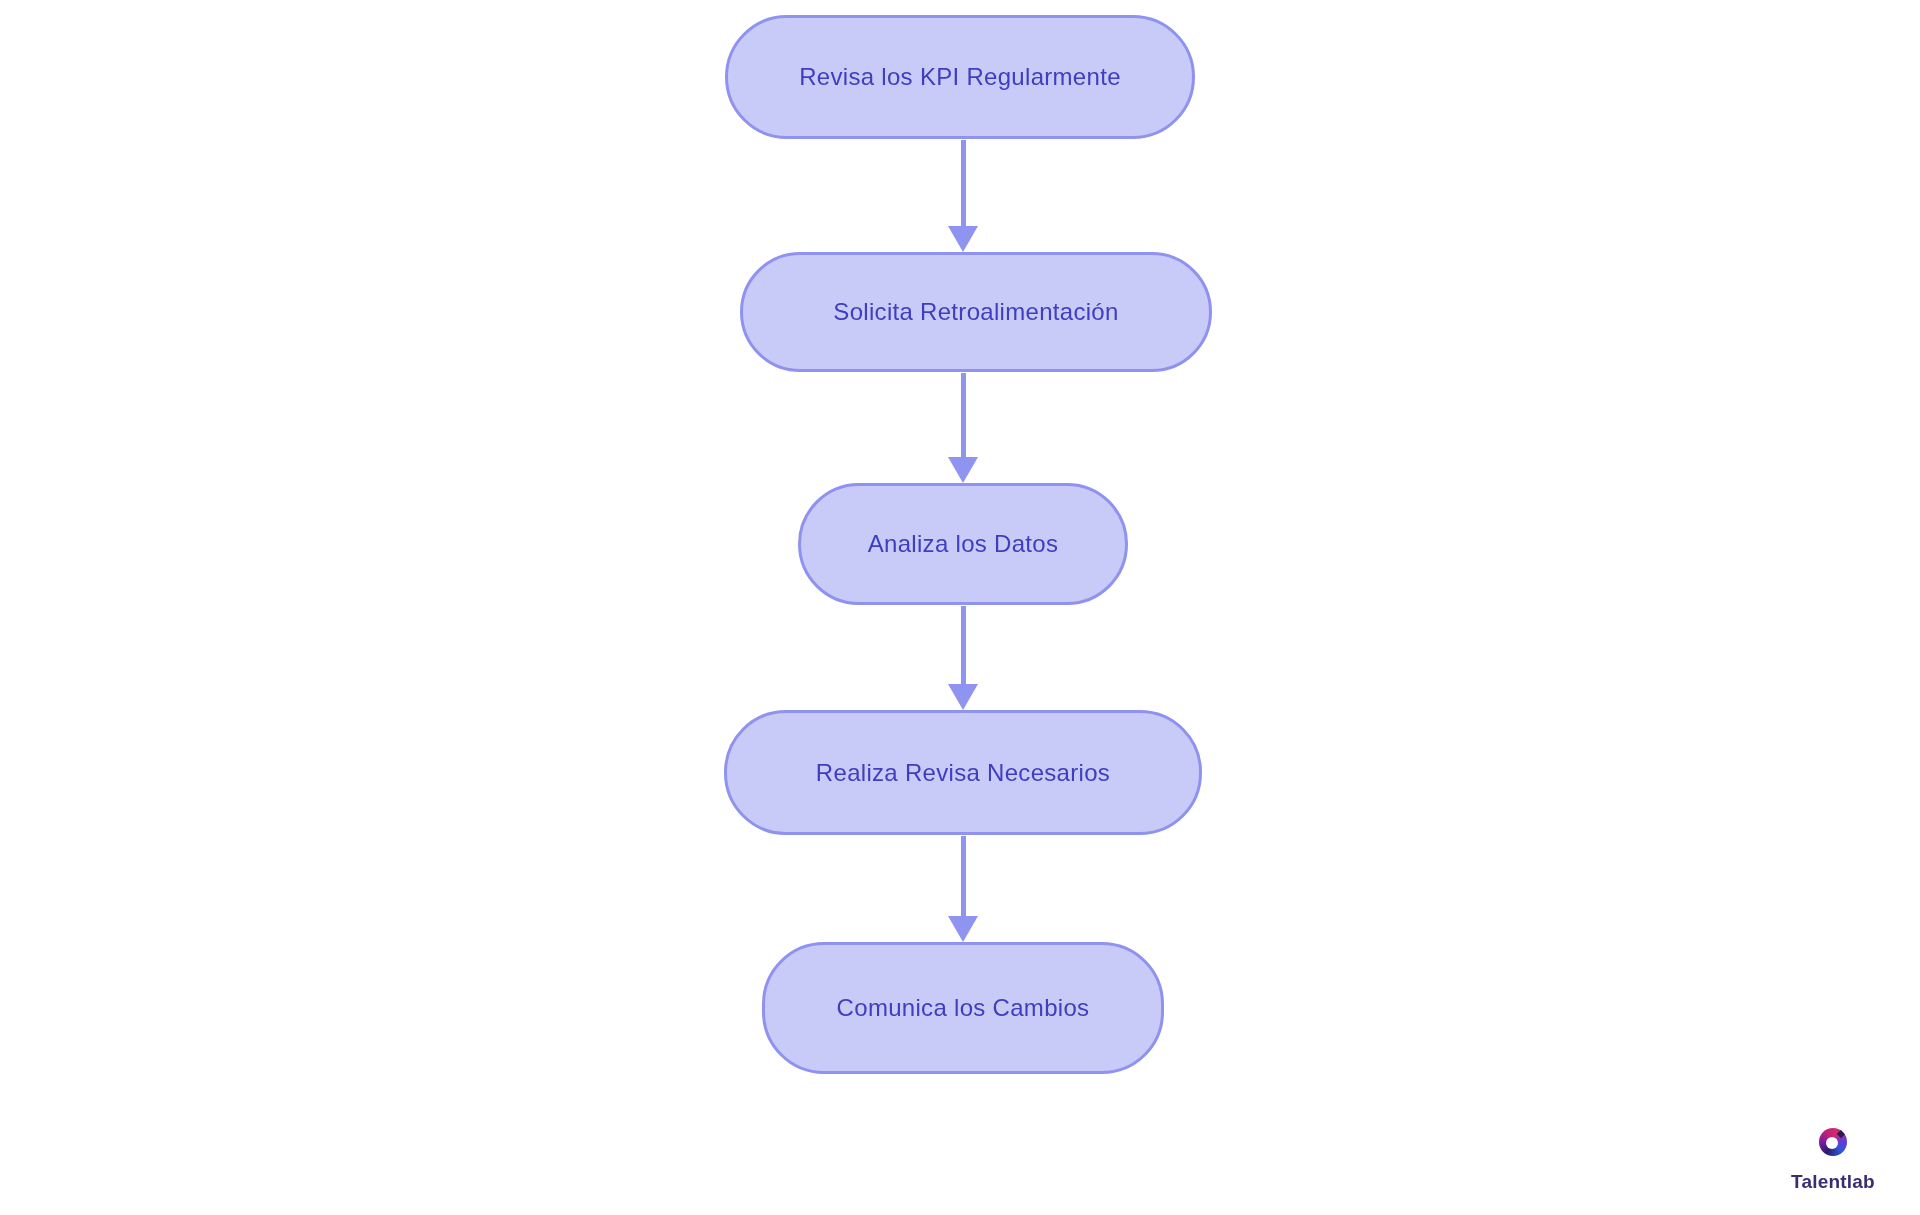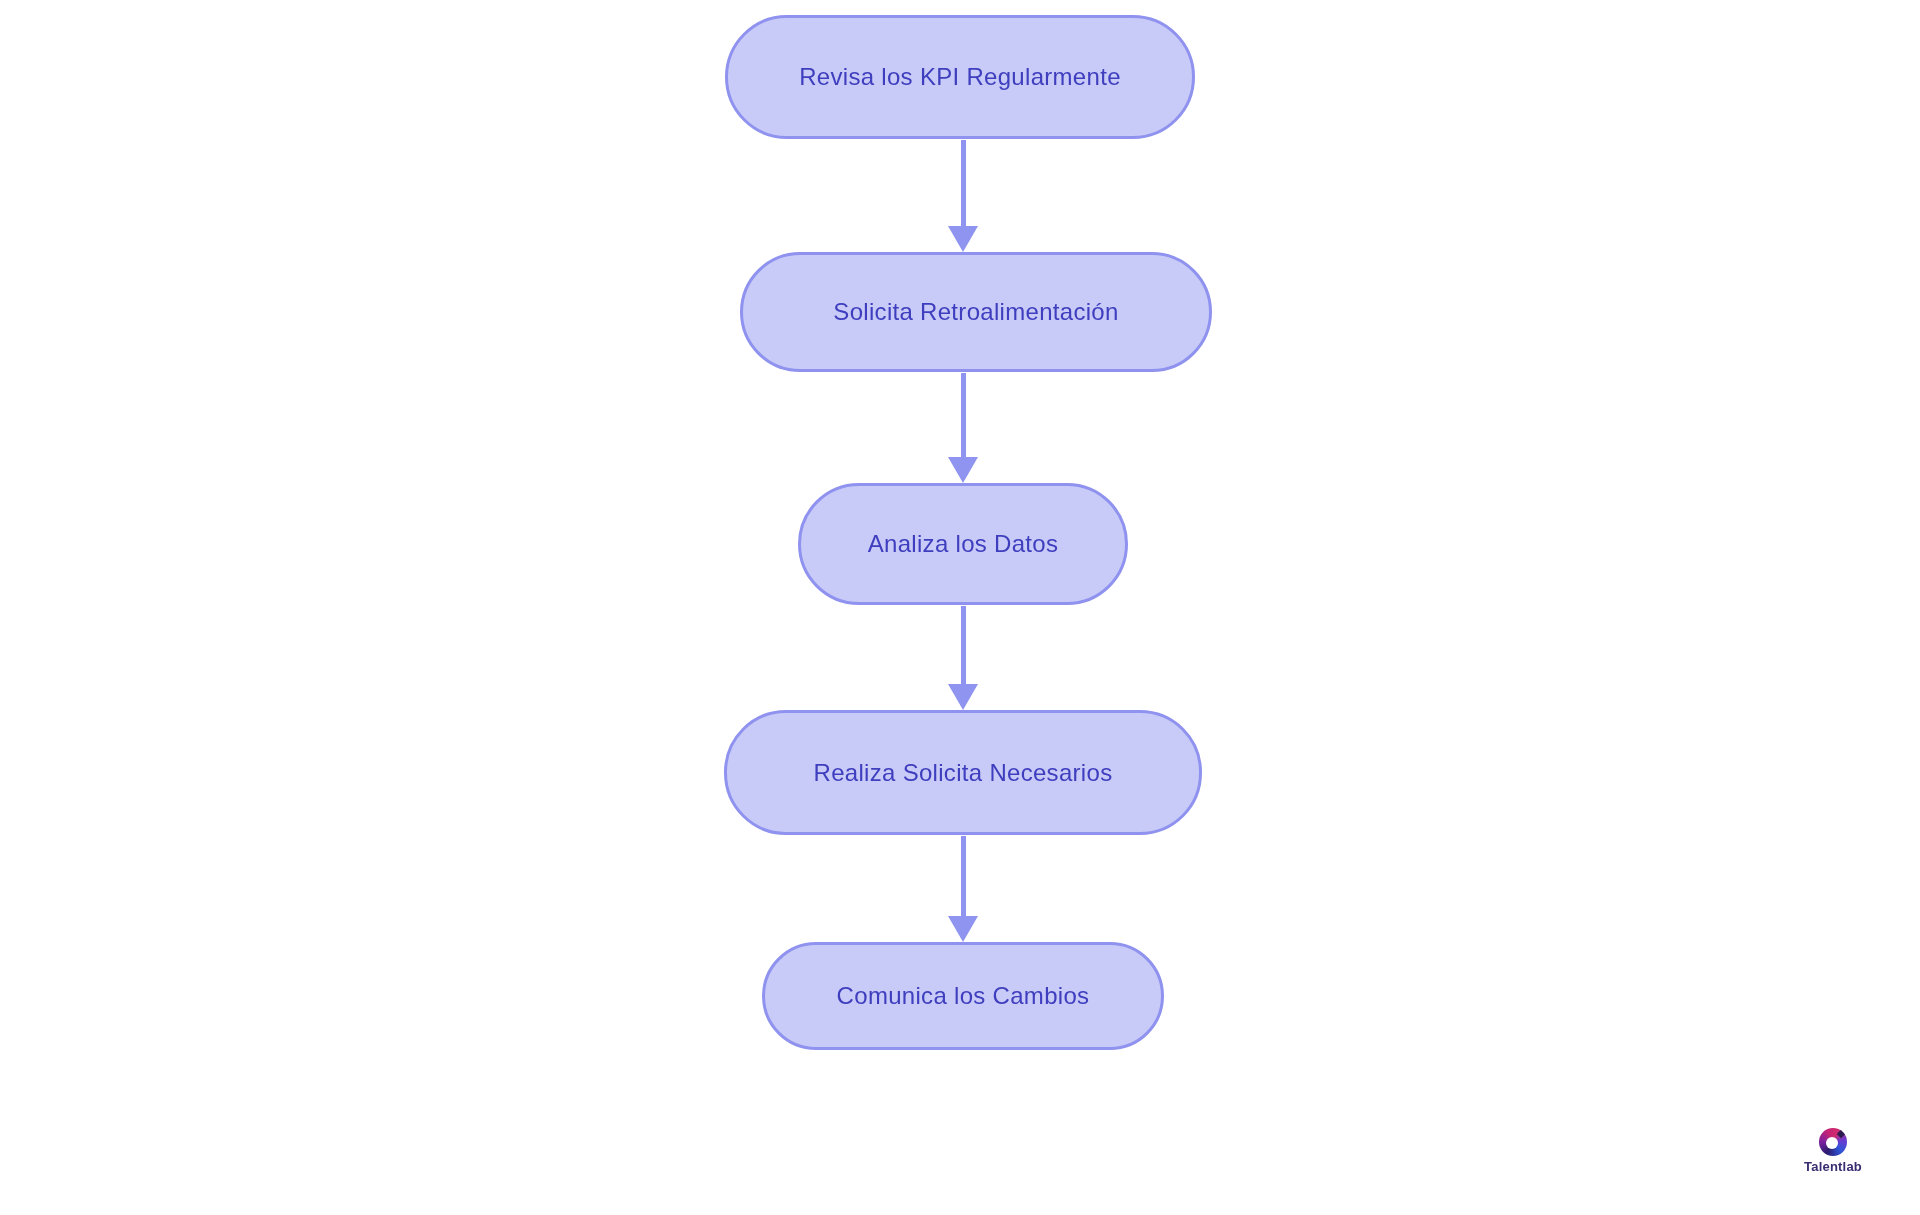--- a/index.html
+++ b/index.html
@@ -23,21 +23,21 @@
     color: #3e3ebe;
     font-size: 24px;
     letter-spacing: 0.3px;
     white-space: nowrap;
     text-align: center;
   }
   .n1 { left: 725px; top: 15px;  width: 470px; height: 124px; }
   .n2 { left: 740px; top: 252px; width: 472px; height: 120px; }
   .n3 { left: 798px; top: 483px; width: 330px; height: 122px; }
   .n4 { left: 724px; top: 710px; width: 478px; height: 125px; }
-  .n5 { left: 762px; top: 942px; width: 402px; height: 108px; }
+  .n5 { left: 762px; top: 942px; width: 402px; height: 132px; }
 
   .arrow {
     position: absolute;
     left: 948px;
     width: 30px;
     display: flex;
     flex-direction: column;
     align-items: center;
   }
   .a1 { top: 140px; height: 112px; }
@@ -88,22 +88,22 @@
   .logo-icon-spark {
     position: absolute;
     right: 3px;
     top: 3px;
     width: 6px;
     height: 6px;
     background: #2c1b4e;
     transform: rotate(45deg);
   }
   .logo-text {
-    margin-top: 3px;
-    font-size: 13px;
+    margin-top: 15px;
+    font-size: 19px;
     font-weight: bold;
     color: #3b2d72;
     letter-spacing: 0.2px;
   }
 </style>
 </head>
 <body>
 
 <div class="canvas">
 
@@ -128,21 +128,21 @@
   <div class="flow-node n3">
     <span>Analiza los Datos</span>
   </div>
 
   <div class="arrow a3">
     <div class="arrow-line"></div>
     <div class="arrow-head"></div>
   </div>
 
   <div class="flow-node n4">
-    <span>Realiza Solicita Necesarios</span>
+    <span>Realiza Revisa Necesarios</span>
   </div>
 
   <div class="arrow a4">
     <div class="arrow-line"></div>
     <div class="arrow-head"></div>
   </div>
 
   <div class="flow-node n5">
     <span>Comunica los Cambios</span>
   </div>

